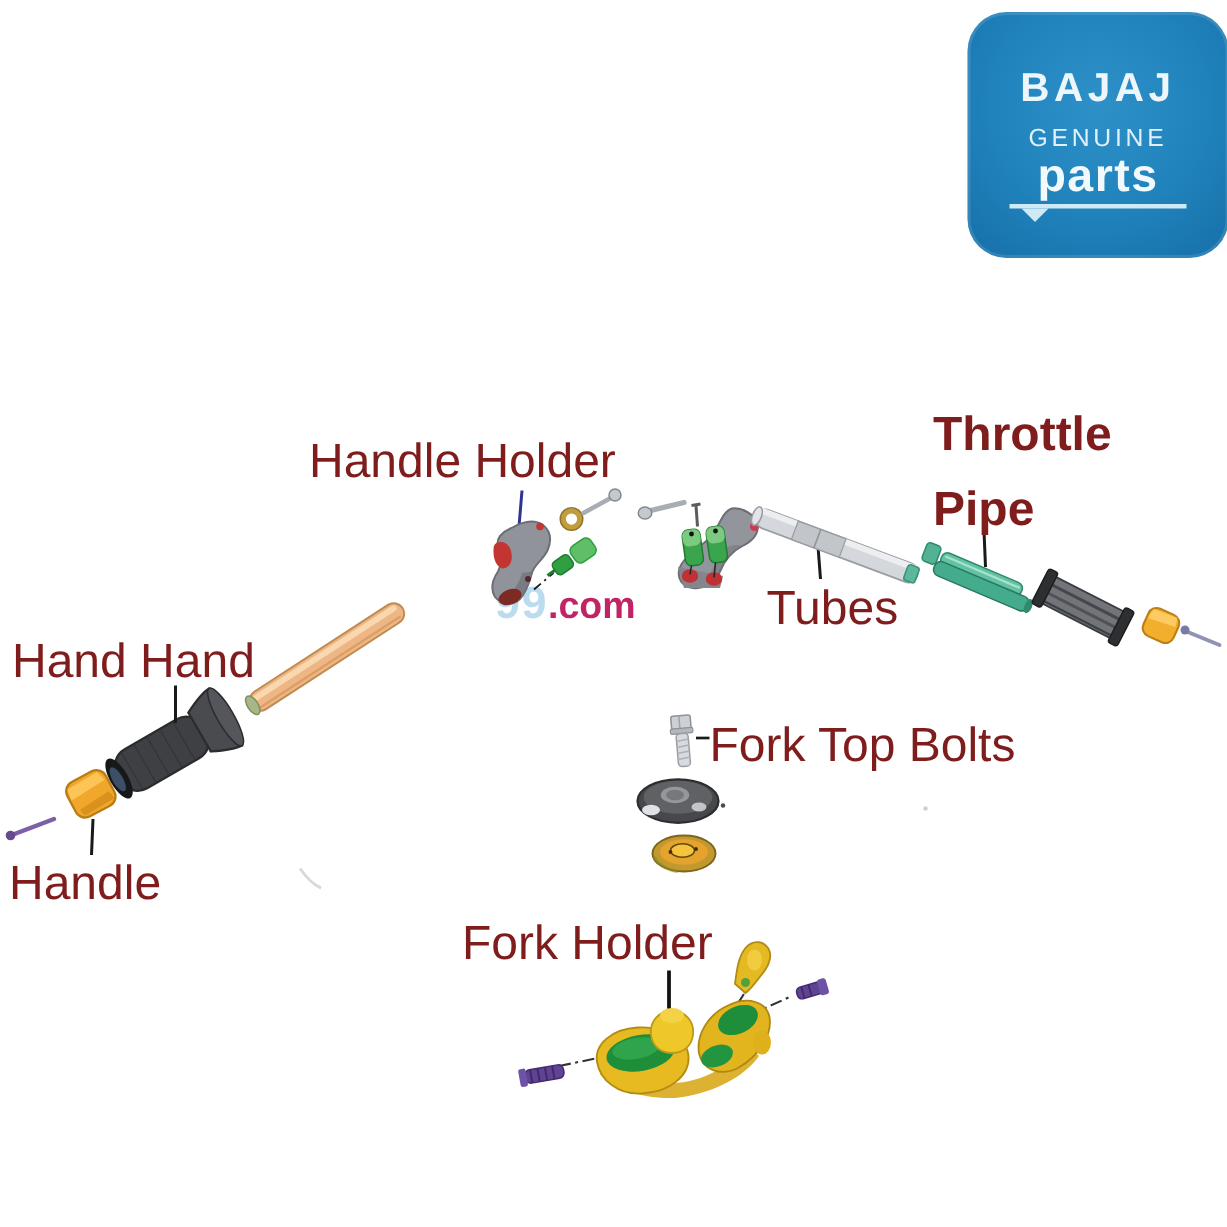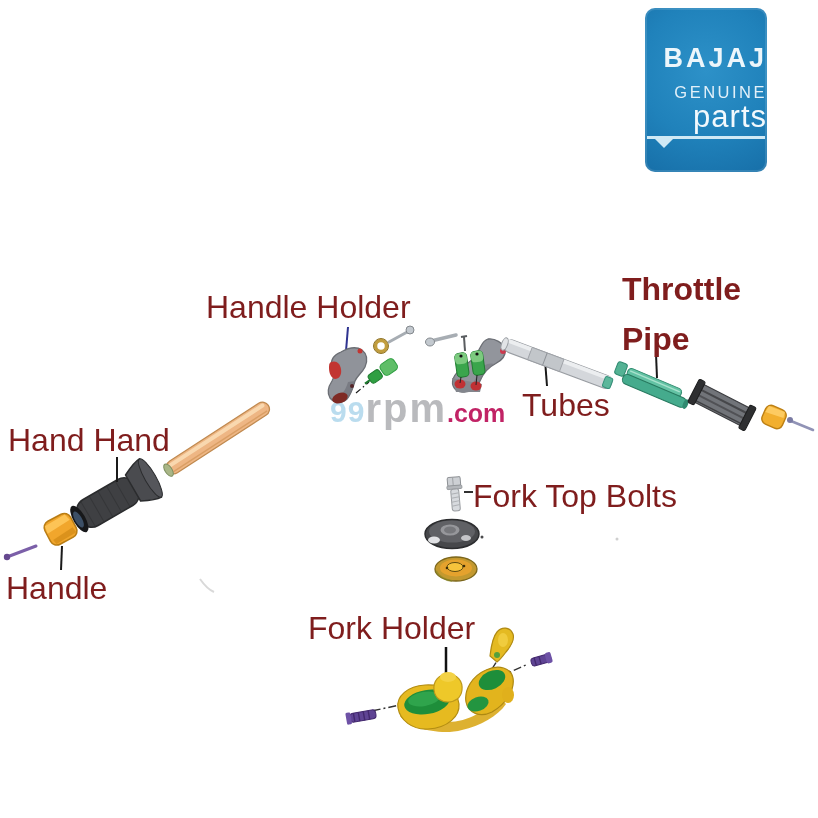--- a/index.html
+++ b/index.html
@@ -12,40 +12,39 @@
   .lbl { position:absolute; z-index:3; color:#7f1d1d; font-size:32px; line-height:37px; white-space:nowrap; }
   .lbl.two-line { line-height:50px;font-weight:bold; }
 
   
   .watermark { position:absolute; left:306px; top:386px; z-index:1; display:flex; align-items:baseline; font-weight:bold; opacity:0.95;margin-left:24px; }
   .wm1 { font-size:30px; color:#b7dbee; letter-spacing:1px; }
   .wm2 { font-size:40px; color:#b6b7ba; letter-spacing:2px; }
   .wm3 { font-size:25px; color:#be185d; }
 
   
-  .logo { position:absolute; left:645px; top:8px; width:122px; height:164px; z-index:3;
-          border-radius:10px; text-align:right; color:#fff;
+  .logo { position:absolute; left:645px; top:8px; width:174px; height:164px; z-index:3;
+          border-radius:26px; text-align:center; color:#fff;
           background: radial-gradient(circle at 50% 38%, #2d91c8 0%, #2082bb 55%, #176fa8 100%);
           box-shadow: inset 0 0 0 2px rgba(255,255,255,0.12); }
   .logo-brand   { margin-top:35px; font-size:27px; font-weight:bold; letter-spacing:3px; color:#edf6fb; }
   .logo-genuine { margin-top:9px; font-size:16.5px; font-weight:normal; letter-spacing:2.5px; color:#e2f0f9; }
-  .logo-parts   { margin-top:-3px; font-size:31px; font-weight:normal; letter-spacing:1px; color:#f2f9fd; }
+  .logo-parts   { margin-top:-3px; font-size:31px; font-weight:bold; letter-spacing:1px; color:#f2f9fd; }
   .logo-underline { position:relative; margin:1px auto 0; width:118px; height:3px; background:#cfe9f5; }
   .logo-arrow { position:absolute; left:8px; top:3px; width:0; height:0;
                 border-left:9px solid transparent; border-right:9px solid transparent;
                 border-top:9px solid #cfe9f5; }
 </style>
 </head>
 <body>
 
 <div class="stage">
 
   <div class="watermark">
     <span class="wm1">99</span>
-      <span class="wm2">rpm</span>
       <span class="wm3">.com</span>
   </div>
 
   <svg class="parts" width="818" height="818" viewBox="0 0 818 818">
 
     <g>
       <line x1="7" y1="557" x2="36" y2="546" stroke="#7b5fa8" stroke-width="3" stroke-linecap="round"></line>
       <circle cx="7" cy="557" r="3.2" fill="#66498f"></circle>
     </g>
 
@@ -246,21 +245,21 @@
     <line x1="62" y1="546" x2="61" y2="570" stroke="#1a1a1a" stroke-width="2"></line>
   </svg>
 
   <div class="lbl" style="left:206px; top:289px;">Handle Holder</div>
 
   <div class="lbl two-line" style="left:622px; top:264px;">
     <div>Throttle</div>
     <div>Pipe</div>
   </div>
 
-  <div class="lbl" style="left:522px; top:387px;">Tubes</div>
+  <div class="lbl" style="left:511px; top:387px;">Tubes</div>
 
   <div class="lbl" style="left:8px; top:422px;">Hand Hand</div>
 
   <div class="lbl" style="left:6px; top:570px;">Handle</div>
 
   <div class="lbl" style="left:473px; top:478px;">Fork Top Bolts</div>
 
   <div class="lbl" style="left:308px; top:592px;margin-top:18px;">Fork Holder</div>
 
   <div class="logo">

